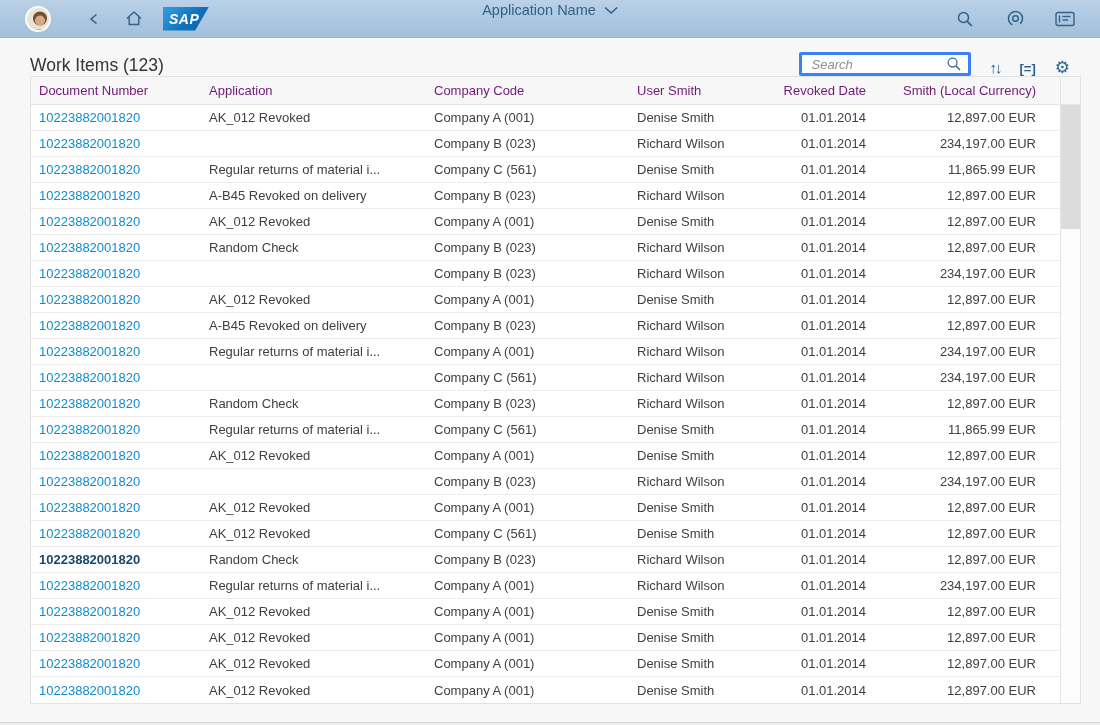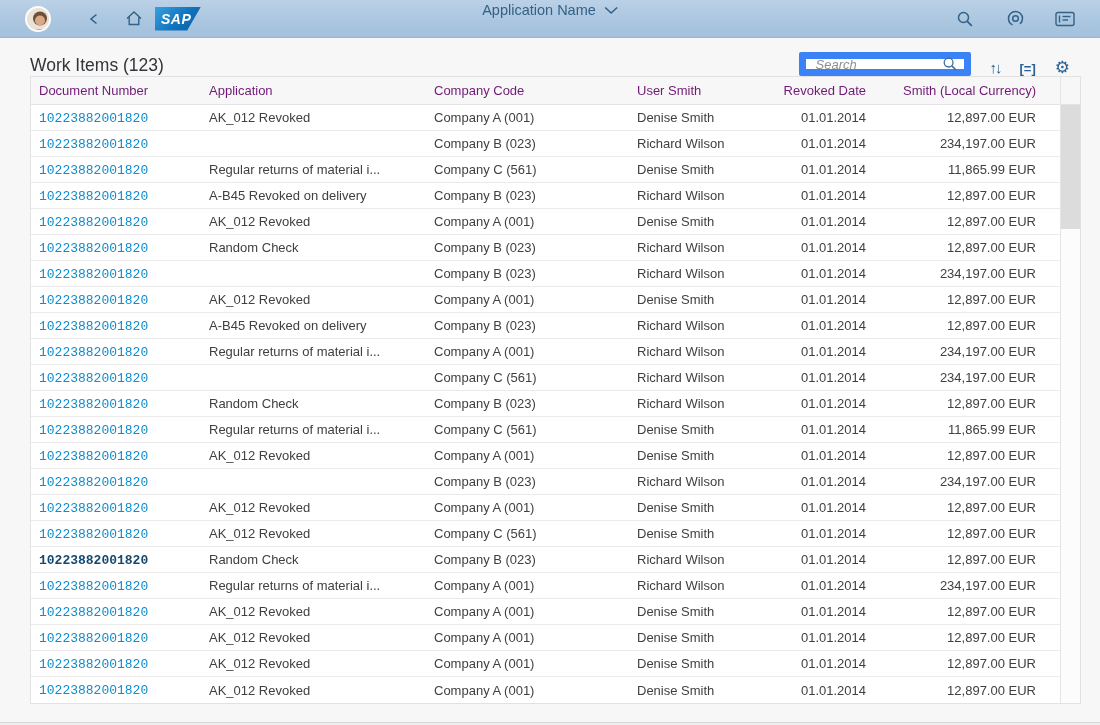--- a/index.html
+++ b/index.html
@@ -20,38 +20,38 @@
     border:2px solid rgba(255,255,255,0.85); background:#efe9df; cursor:pointer;
     flex:0 0 auto;
   }
   .shell-btn {
     width:30px; height:30px; display:flex; align-items:center; justify-content:center;
     cursor:pointer; background:none; border:none; padding:0;
   }
   .back-btn { margin-left:28px; }
   .home-btn { margin-left:10px; }
   .sap-logo {
-    margin-left:6px; width:46px; height:24px; color:#fff;
+    margin-left:14px; width:46px; height:24px; color:#fff;
     background:linear-gradient(135deg,#36a0e0 0%,#1173bd 55%,#0b5ca5 100%);
     clip-path:polygon(0 0,100% 0,70% 100%,0 100%);
     font-weight:bold; font-style:italic; font-size:14px; letter-spacing:0.5px;
     display:flex; align-items:center; padding-left:6px; cursor:default;
   }
   .shell-title {
     position:absolute; left:50%; top:0; height:20px; transform:translateX(-50%);
     display:flex; align-items:center; gap:8px; color:#346187; font-size:14.5px;
     cursor:pointer; white-space:nowrap;
   }
   .shell-right { margin-left:auto; display:flex; align-items:center; gap:20px; padding-right:20px; }
   .shell svg { display:block; }
   
   .toolbar { height:38px; display:flex; align-items:flex-end; padding:0 30px; }
   .page-title { font-size:17.5px; color:#32363a; flex:1; }
   .search-box {
-    width:172px; height:24px; background:#fff; border:7px solid #3b82f6; border-radius:2px;
+    width:172px; height:24px; background:#fff; border:3px solid #3b82f6; border-radius:2px;
     display:flex; align-items:center; padding:0 6px 0 8px;
   }
   .search-box input {
     border:none; outline:none; flex:1; min-width:0; font-size:13px;
     font-family:"Liberation Sans", sans-serif; color:#333; background:transparent;
   }
   .search-box input::placeholder { font-style:italic; color:#8f8f8f; }
   .tb-icon {
     margin-left:19px; color:#2b6293; cursor:pointer; background:none; border:none;
     padding:0; display:flex; align-items:center; font-family:"Liberation Sans", sans-serif;
@@ -74,21 +74,21 @@
     background:#fff; font-size:13px; color:#404040;
   }
   .tr:last-child { border-bottom:none; }
   .td, .th { padding-left:8px; white-space:nowrap; overflow:hidden; }
   .c1 { width:170px; }
   .c2 { width:225px; }
   .c3 { width:203px; }
   .c4 { width:152px; }
   .c5 { width:89px; text-align:right; padding-left:0; padding-right:4px; }
   .c6 { width:190px; text-align:right; padding-left:0; padding-right:24px; }
-  .doc-link { color:#0e8ccc; text-decoration:none; cursor:pointer;font-family:Liberation Mono, monospace; }
+  .doc-link { color:#0e8ccc; text-decoration:none; cursor:pointer; }
   .doc-link.pressed { color:#16486f; font-weight:bold; }
   
   .scroll-col { width:20px; border-left:1px solid #e5e5e5; display:flex; flex-direction:column; }
   .scroll-head { height:28px; background:#f7f7f7; border-bottom:1px solid #e3e3e3; }
   .scroll-track { flex:1; background:#fcfcfc; position:relative; }
   .scroll-thumb { position:absolute; top:0; left:0; right:0; height:124px; background:#dcdcdc; cursor:pointer; }
   
   .page-footer {
     position:absolute; left:0; right:0; bottom:0; height:3px;
     border-top:1px solid #d8d8d8; background:#eeeeee;

